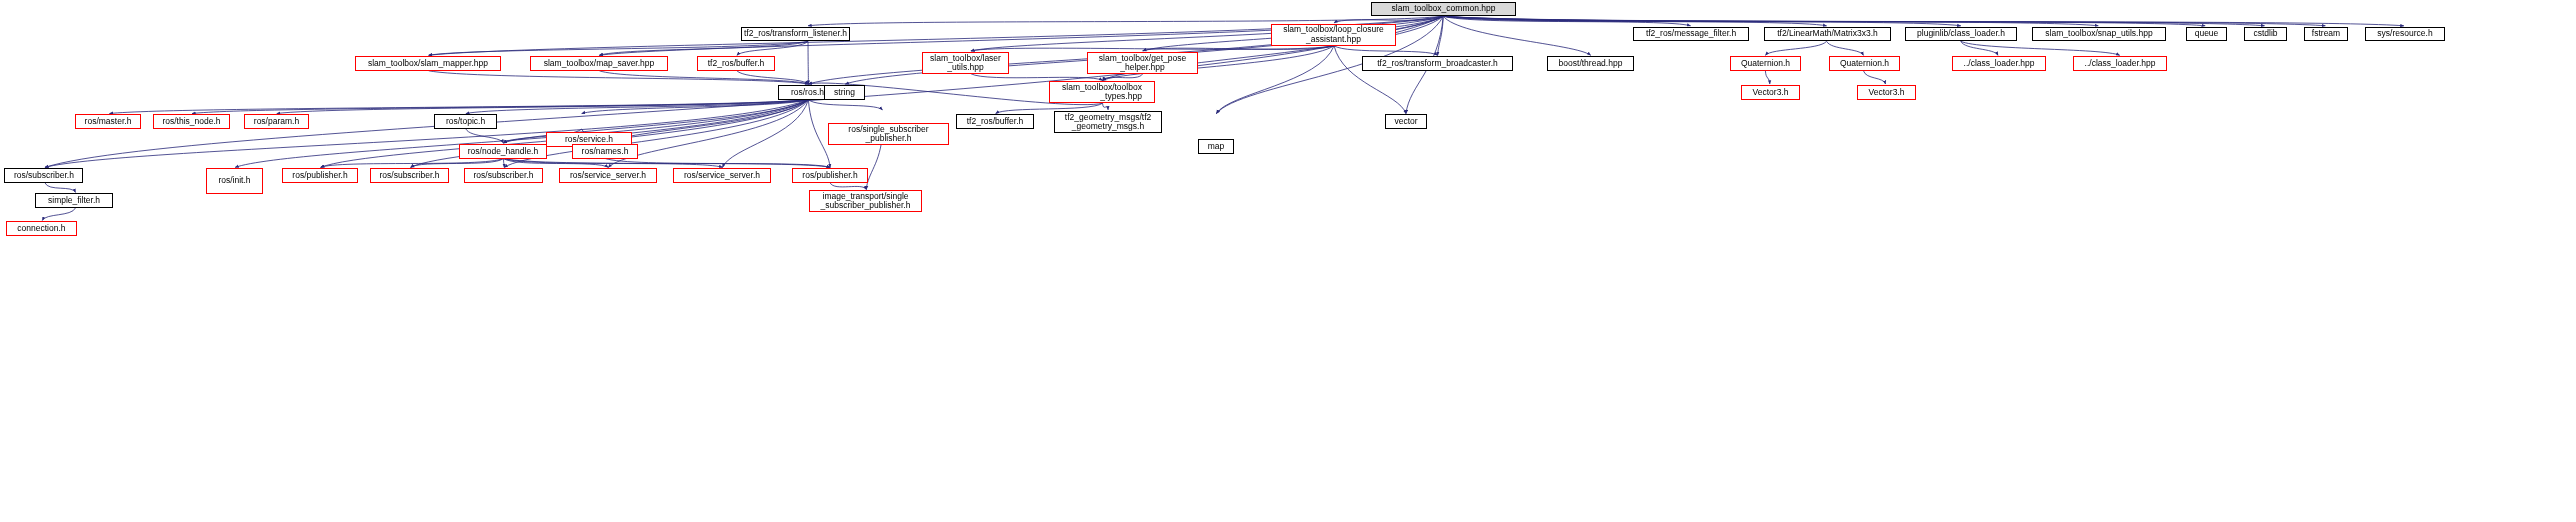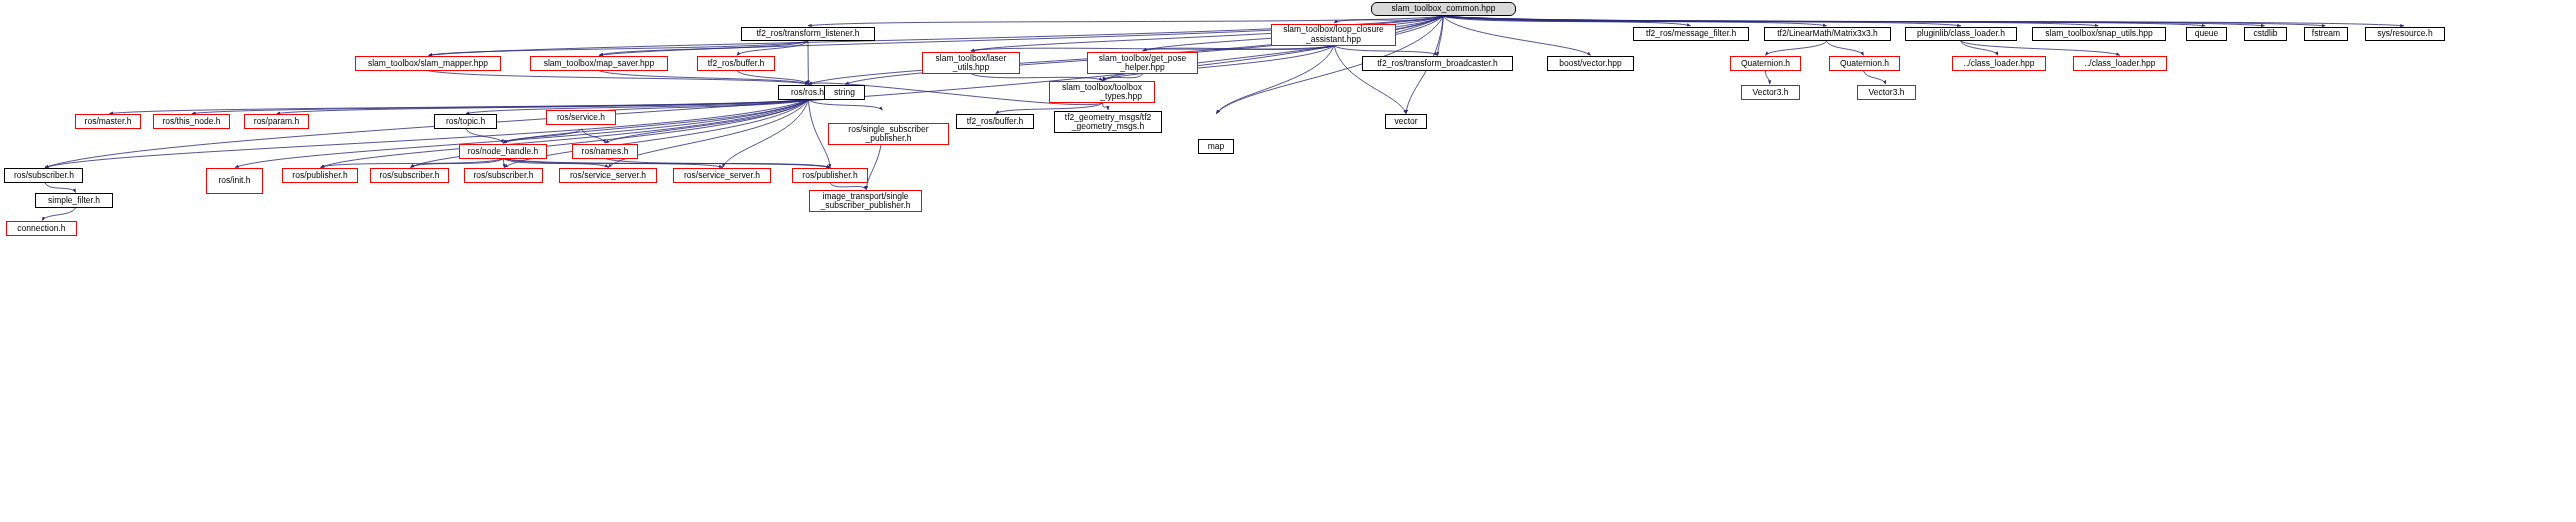--- a/index.html
+++ b/index.html
@@ -98,56 +98,56 @@
         <path d="M 681.5 215 C 717.14 227, 948.8 217, 978.5 227" marker-end="url(#arrow)"></path>
         <path d="M 681.5 215 C 734.66 227, 1080.2 217, 1124.5 227" marker-end="url(#arrow)"></path>
         <path d="M 819.5 215 C 856.1 227, 1094 217, 1124.5 227" marker-end="url(#arrow)"></path>
         <path d="M 1124.5 248 C 1130.38 260, 1168.6 247, 1173.5 257" marker-end="url(#arrow)"></path>
         <path d="M 1195.5 180 C 1192.86 222.35, 1175.7 233.9, 1173.5 257" marker-end="url(#arrow)"></path>
         <path d="M 59.5 248 C 64.48 260, 96.85 251, 101 261" marker-end="url(#arrow)"></path>
         <path d="M 101 282 C 95.6 294, 60.5 289, 56 299" marker-end="url(#arrow)"></path>
       </g>
   </svg>
   <div id="node-layer">
-      <div class="node root" style="left: 1371px; top: 1.5px; width: 145px; height: 14.8px; border-radius: 6px;">slam_toolbox_common.hpp</div>
-      <div class="node black" style="left: 741px; top: 26.6px; width: 134px; height: 14.8px;">tf2_ros/transform_listener.h</div>
+      <div class="node root" style="left: 1371px; top: 1.5px; width: 145px; height: 14.8px;">slam_toolbox_common.hpp</div>
+      <div class="node black" style="left: 741px; top: 26.6px; width: 109px; height: 14.8px;">tf2_ros/transform_listener.h</div>
       <div class="node red" style="left: 1271px; top: 23.6px; width: 125px; height: 22px;">slam_toolbox/loop_closure
 _assistant.hpp</div>
       <div class="node black" style="left: 1633px; top: 26.6px; width: 116px; height: 14.8px;">tf2_ros/message_filter.h</div>
       <div class="node black" style="left: 1764px; top: 26.6px; width: 127px; height: 14.8px;">tf2/LinearMath/Matrix3x3.h</div>
       <div class="node black" style="left: 1905px; top: 26.6px; width: 112px; height: 14.8px;">pluginlib/class_loader.h</div>
       <div class="node black" style="left: 2032px; top: 26.6px; width: 134px; height: 14.8px;">slam_toolbox/snap_utils.hpp</div>
       <div class="node black" style="left: 2186px; top: 26.6px; width: 41px; height: 14.8px;">queue</div>
       <div class="node black" style="left: 2244px; top: 26.6px; width: 43px; height: 14.8px;">cstdlib</div>
       <div class="node black" style="left: 2304px; top: 26.6px; width: 44px; height: 14.8px;">fstream</div>
       <div class="node black" style="left: 2365px; top: 26.6px; width: 80px; height: 14.8px;">sys/resource.h</div>
       <div class="node red" style="left: 355px; top: 56px; width: 146px; height: 14.8px;">slam_toolbox/slam_mapper.hpp</div>
       <div class="node red" style="left: 530px; top: 56px; width: 138px; height: 14.8px;">slam_toolbox/map_saver.hpp</div>
       <div class="node red" style="left: 697px; top: 56px; width: 78px; height: 14.8px;">tf2_ros/buffer.h</div>
-      <div class="node red" style="left: 922px; top: 52px; width: 98px; height: 22px;">slam_toolbox/laser
+      <div class="node red" style="left: 922px; top: 52px; width: 87px; height: 22px;">slam_toolbox/laser
 _utils.hpp</div>
       <div class="node red" style="left: 1087px; top: 52px; width: 111px; height: 22px;">slam_toolbox/get_pose
 _helper.hpp</div>
       <div class="node black" style="left: 1362px; top: 56px; width: 151px; height: 14.8px;">tf2_ros/transform_broadcaster.h</div>
-      <div class="node black" style="left: 1547px; top: 56px; width: 87px; height: 14.8px;">boost/vector.hpp</div>
+      <div class="node black" style="left: 1547px; top: 56px; width: 87px; height: 14.8px;">boost/thread.hpp</div>
       <div class="node red" style="left: 1730px; top: 56px; width: 71px; height: 14.8px;">Quaternion.h</div>
       <div class="node red" style="left: 1829px; top: 56px; width: 71px; height: 14.8px;">Quaternion.h</div>
       <div class="node red" style="left: 1952px; top: 56px; width: 94px; height: 14.8px;">../class_loader.hpp</div>
       <div class="node red" style="left: 2073px; top: 56px; width: 94px; height: 14.8px;">../class_loader.hpp</div>
       <div class="node black" style="left: 778px; top: 85px; width: 59px; height: 14.8px;">ros/ros.h</div>
       <div class="node black" style="left: 824px; top: 85px; width: 41px; height: 14.8px;">string</div>
       <div class="node red" style="left: 1049px; top: 81px; width: 106px; height: 22px; text-align: right;">slam_toolbox/toolbox
 _types.hpp</div>
       <div class="node red" style="left: 1741px; top: 85px; width: 59px; height: 14.8px;">Vector3.h</div>
       <div class="node red" style="left: 1857px; top: 85px; width: 59px; height: 14.8px;">Vector3.h</div>
       <div class="node red" style="left: 75px; top: 114px; width: 66px; height: 14.8px;">ros/master.h</div>
       <div class="node red" style="left: 153px; top: 114px; width: 77px; height: 14.8px;">ros/this_node.h</div>
       <div class="node red" style="left: 244px; top: 114px; width: 65px; height: 14.8px;">ros/param.h</div>
       <div class="node black" style="left: 434px; top: 114px; width: 63px; height: 14.8px;">ros/topic.h</div>
-      <div class="node red" style="left: 546px; top: 110px; width: 70px; height: 14.8px;">ros/service.h</div>
+      <div class="node red" style="left: 546px; top: 132px; width: 86px; height: 14.8px;">ros/service.h</div>
       <div class="node red" style="left: 828px; top: 123px; width: 121px; height: 22px;">ros/single_subscriber
 _publisher.h</div>
       <div class="node black" style="left: 956px; top: 114px; width: 78px; height: 14.8px;">tf2_ros/buffer.h</div>
       <div class="node black" style="left: 1054px; top: 111px; width: 108px; height: 22px;">tf2_geometry_msgs/tf2
 _geometry_msgs.h</div>
       <div class="node black" style="left: 1198px; top: 114px; width: 36px; height: 14.8px; margin-top: 25px;">map</div>
       <div class="node black" style="left: 1385px; top: 114px; width: 42px; height: 14.8px;">vector</div>
       <div class="node red" style="left: 459px; top: 144px; width: 88px; height: 14.8px;">ros/node_handle.h</div>
       <div class="node red" style="left: 572px; top: 144px; width: 66px; height: 14.8px;">ros/names.h</div>
       <div class="node black" style="left: 4.4px; top: 168px; width: 79px; height: 14.8px;">ros/subscriber.h</div>

